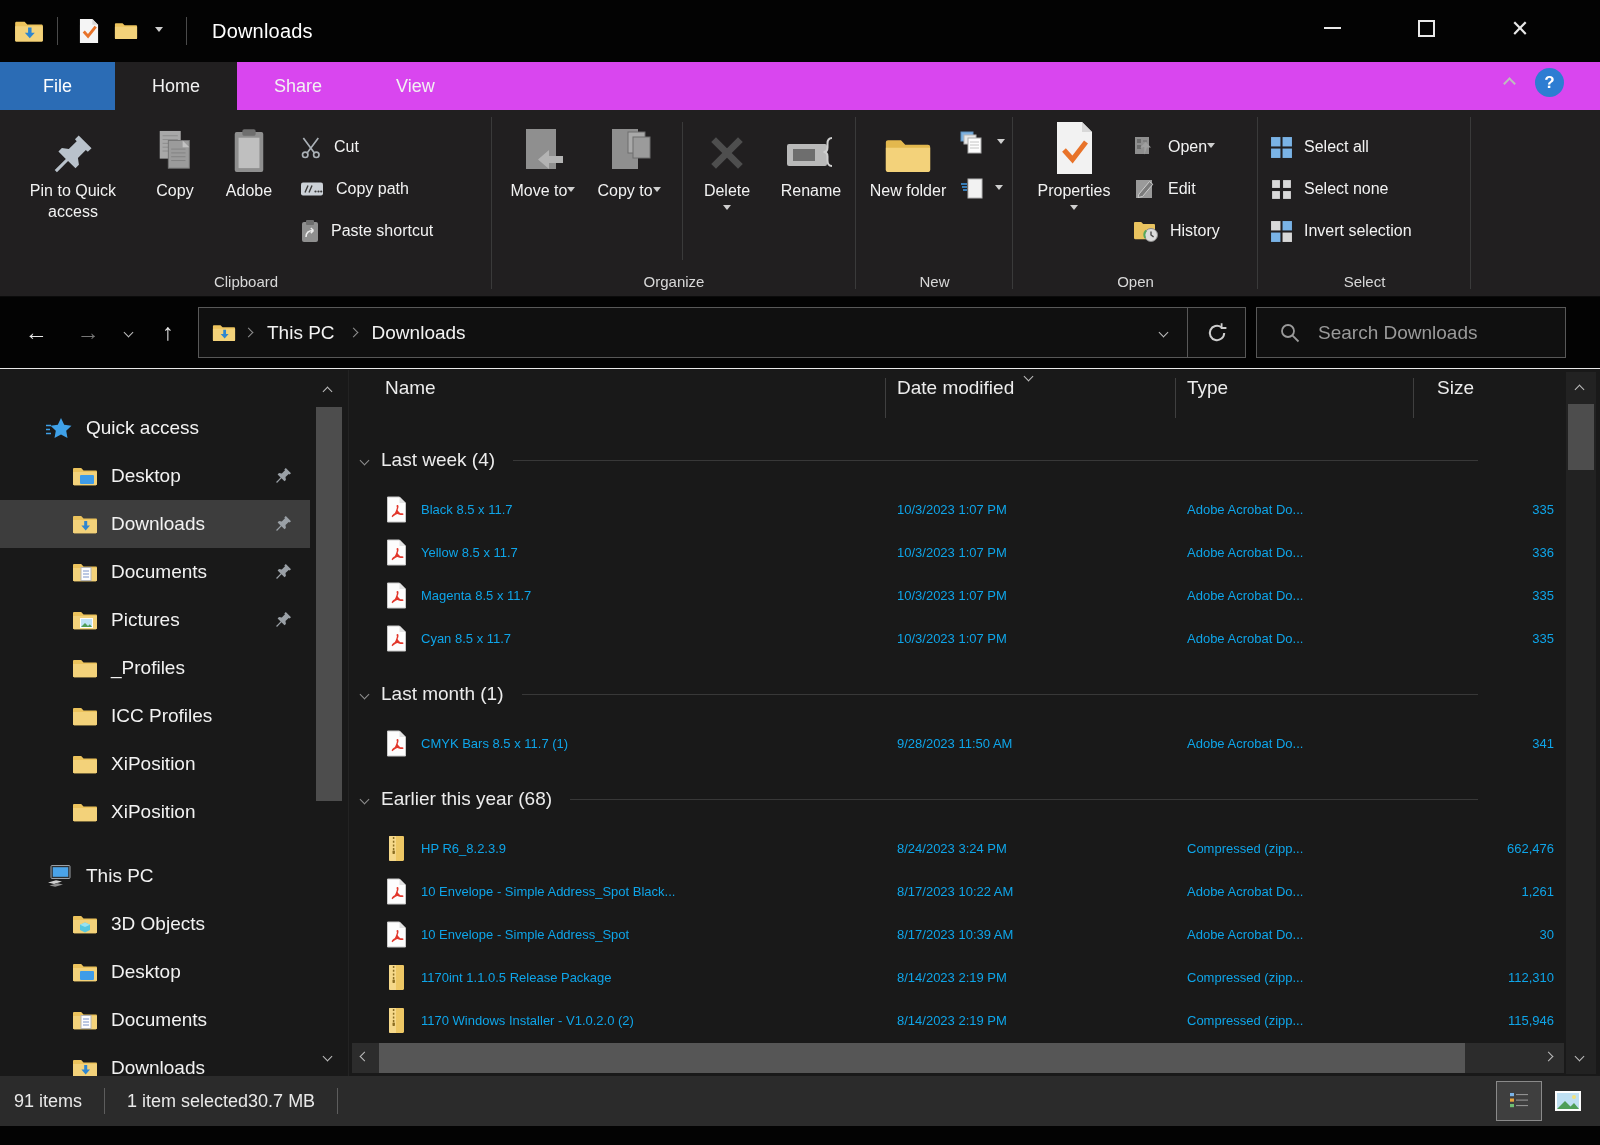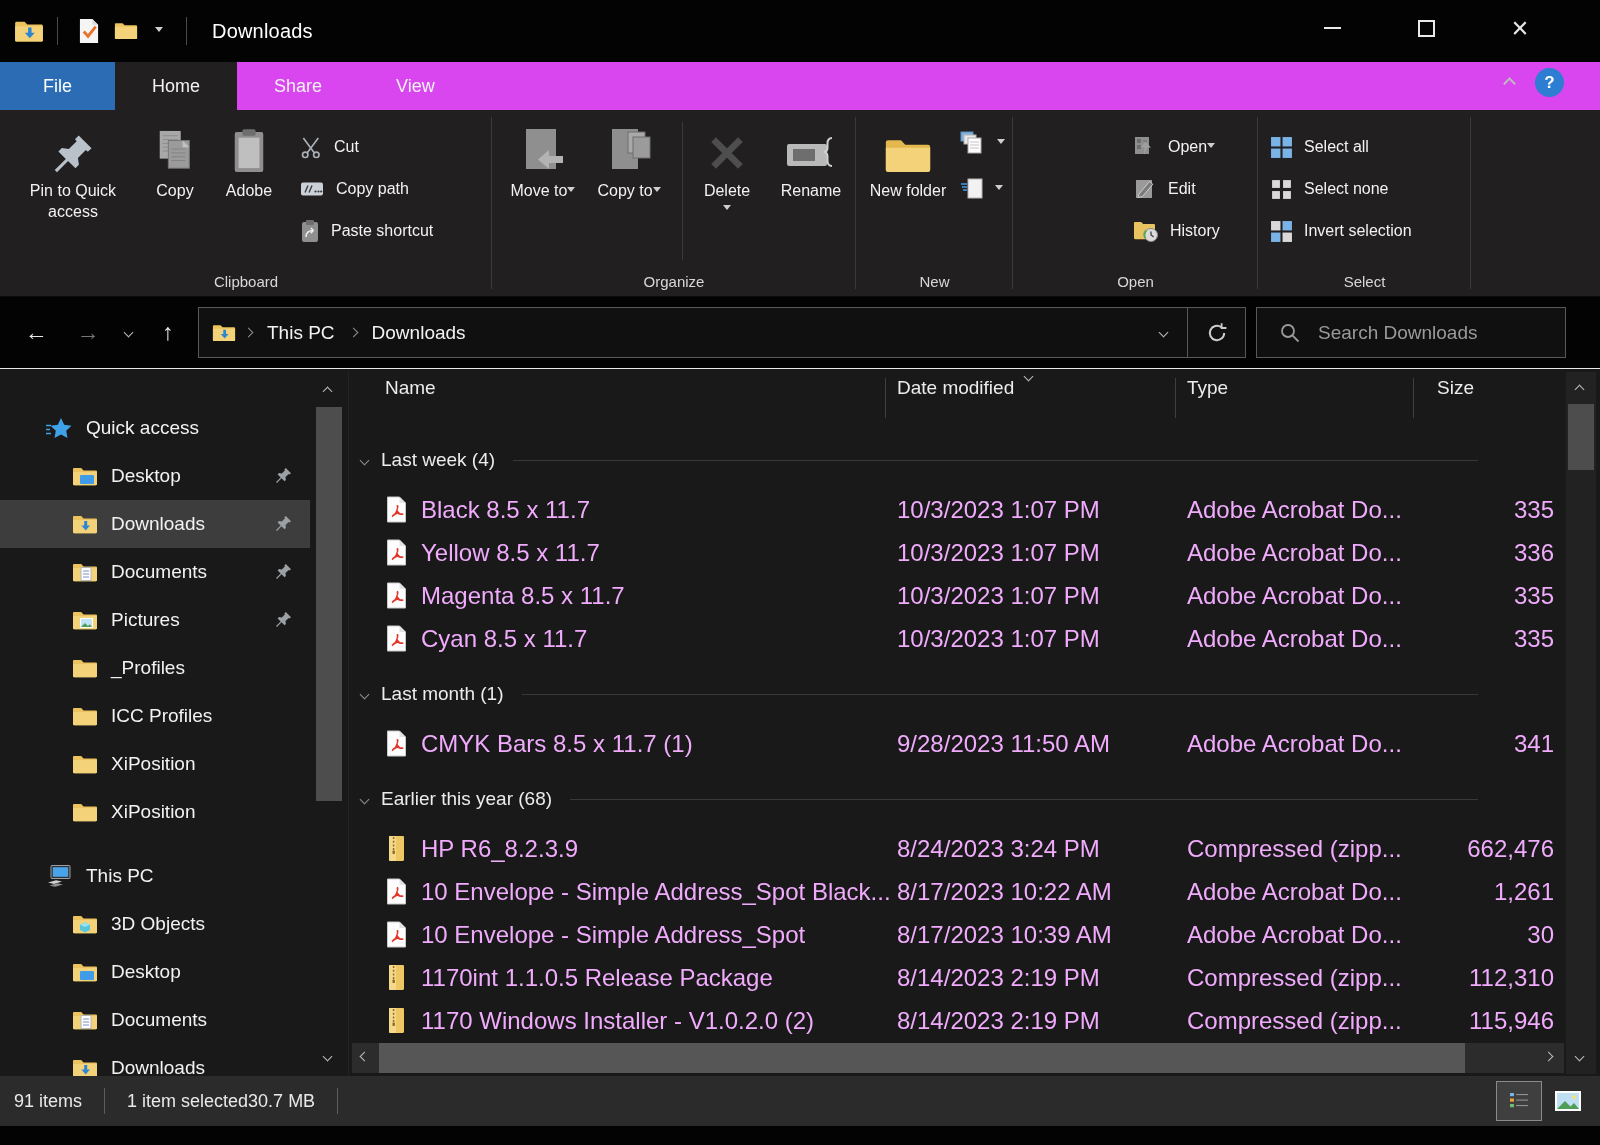--- a/index.html
+++ b/index.html
@@ -96,21 +96,21 @@
   .cols{height:56px;display:grid;grid-template-columns:512px 290px 238px 1fr;padding:0 16px 0 36px;align-items:center;
         font-size:19px;color:#ececec}
   .hcell{position:relative;height:42px;display:flex;align-items:flex-start}
   .hcell.hd::before{content:"";position:absolute;left:-12px;top:1px;bottom:1px;width:1px;background:#3f3f3f}
   .hcell.hsize{padding-left:12px}
   .sortchv{position:absolute;left:128px;top:-4px}
   .ghd{height:44px;margin:12px 0 6px 0;display:flex;align-items:center;font-size:19px;color:#ececec;padding-left:12px}
   .ghd .chv{margin-right:13px}
   .gline{flex:1;height:1px;background:#383838;margin:0 92px 0 18px}
   .row{height:43px;display:grid;grid-template-columns:512px 290px 238px 1fr;padding:0 16px 0 36px;align-items:center;
-       font-size:24px;color:#f0abfc}
+       font-size:13px;color:#0ea5e9}
   .cname{display:flex;align-items:center;gap:13px;overflow:hidden;white-space:nowrap}
   .csize{text-align:right}
   .fi{width:23px;height:27px;flex:none}
 
   
   .vtrack{position:absolute;top:2px;bottom:2px;right:4px;width:30px;background:#222222}
   .vthumb{position:absolute;left:2px;right:2px;top:32px;height:66px;background:#4d4d4d}
   .vup{position:absolute;left:10px;top:14px}
   .vdown{position:absolute;left:10px;bottom:14px}
   .htrack{position:absolute;left:3px;right:36px;bottom:3px;height:30px;background:#2c2c2c}
@@ -323,20 +323,31 @@
                 <path d="M1 7h6M2 10h5M3 13h4" stroke="#3f9ce8" stroke-width="1.7"></path>
               </svg>
           </span>
           <span class="caret"></span>
         </button>
       </div>
       <div class="glabel">New</div>
     </div>
 
     <div class="rg gopen">
+      <button class="bigbtn" style="left:10px;width:102px">
+        <span class="bicon">
+          <svg width="46" height="56" viewBox="0 0 46 54">
+              <path d="M6 1h25l10 10v42H6z" fill="#f2f2f2"></path>
+              <path d="M31 1l10 10H31z" fill="#d8d8d8"></path>
+              <path d="M13 29l8.5 9.5L35 21" stroke="#e8732a" stroke-width="5" fill="none"></path>
+            </svg>
+        </span>
+        <span>Properties</span>
+        <span class="caret" style="margin-top:-2px"></span>
+      </button>
       <div class="srows" style="left:120px;top:16px">
         <button class="srow2">
           <span>
             <svg width="24" height="24" viewBox="0 0 24 24">
                 <rect x="2" y="2" width="14" height="17" fill="#8f8f8f"></rect>
                 <rect x="4" y="4" width="4" height="4" fill="#6d6d6d"></rect>
                 <rect x="4" y="10" width="4" height="4" fill="#6d6d6d"></rect>
                 <path d="M10 6h4M10 12h4" stroke="#6d6d6d"></path>
                 <path d="M17 23v-8h-4.5l6-6 6 6H20" fill="#9f9f9f" transform="translate(-4 -1) scale(0.9)"></path>
               </svg>

